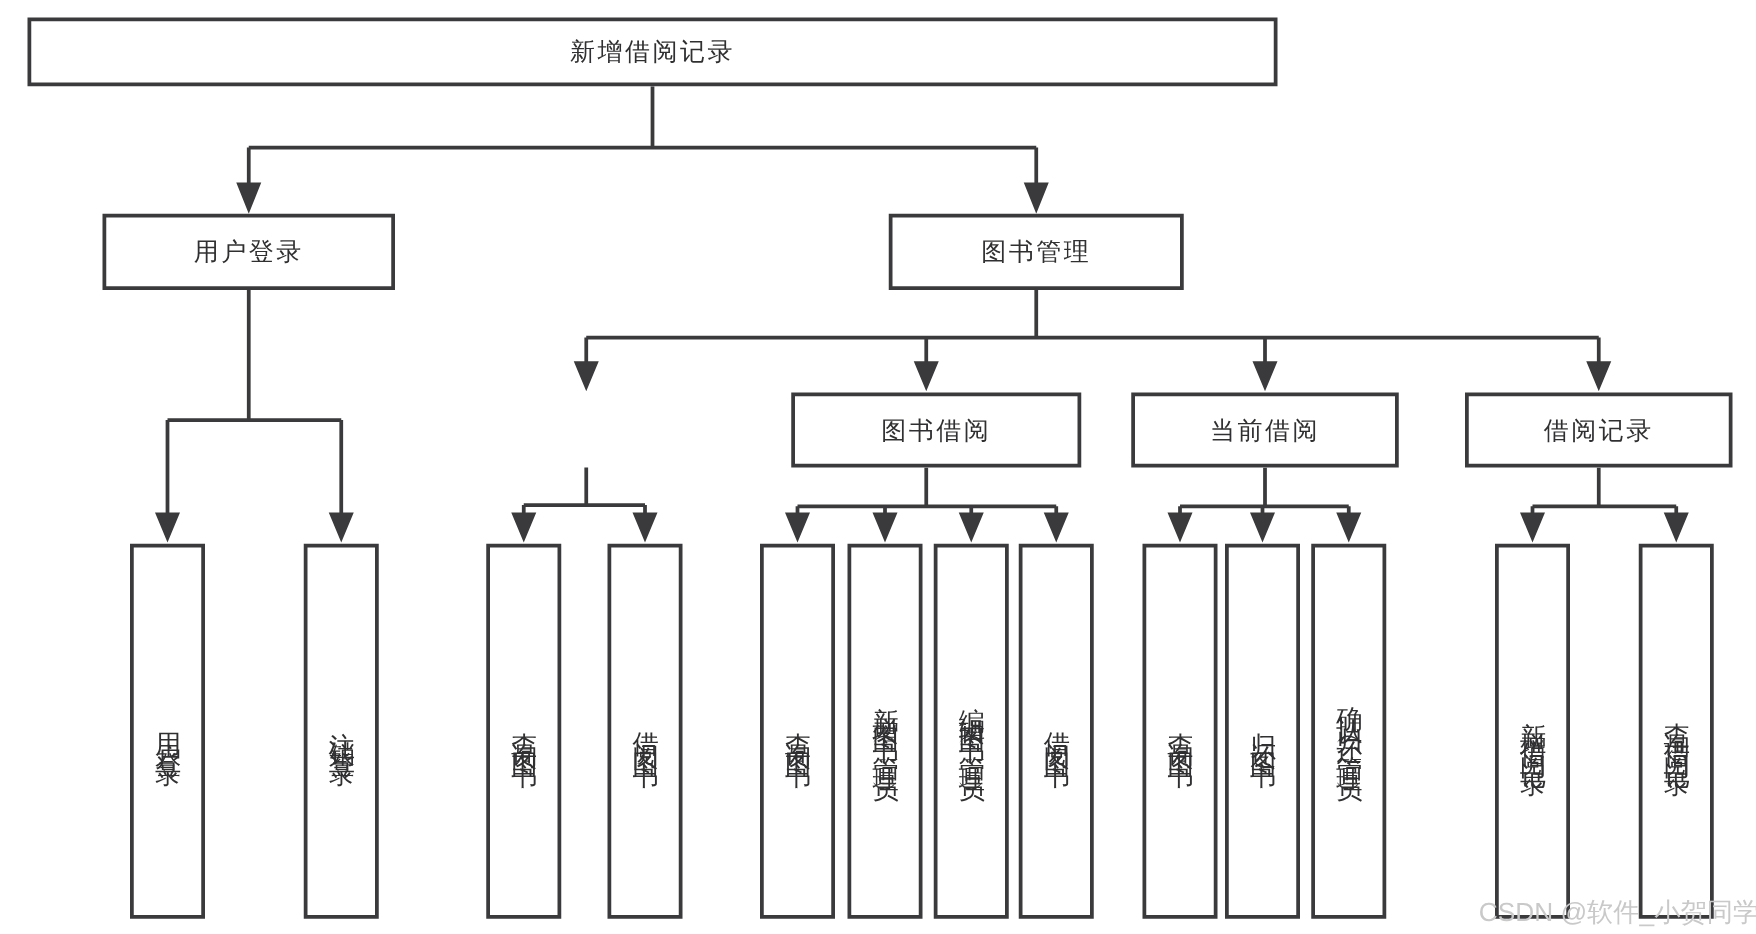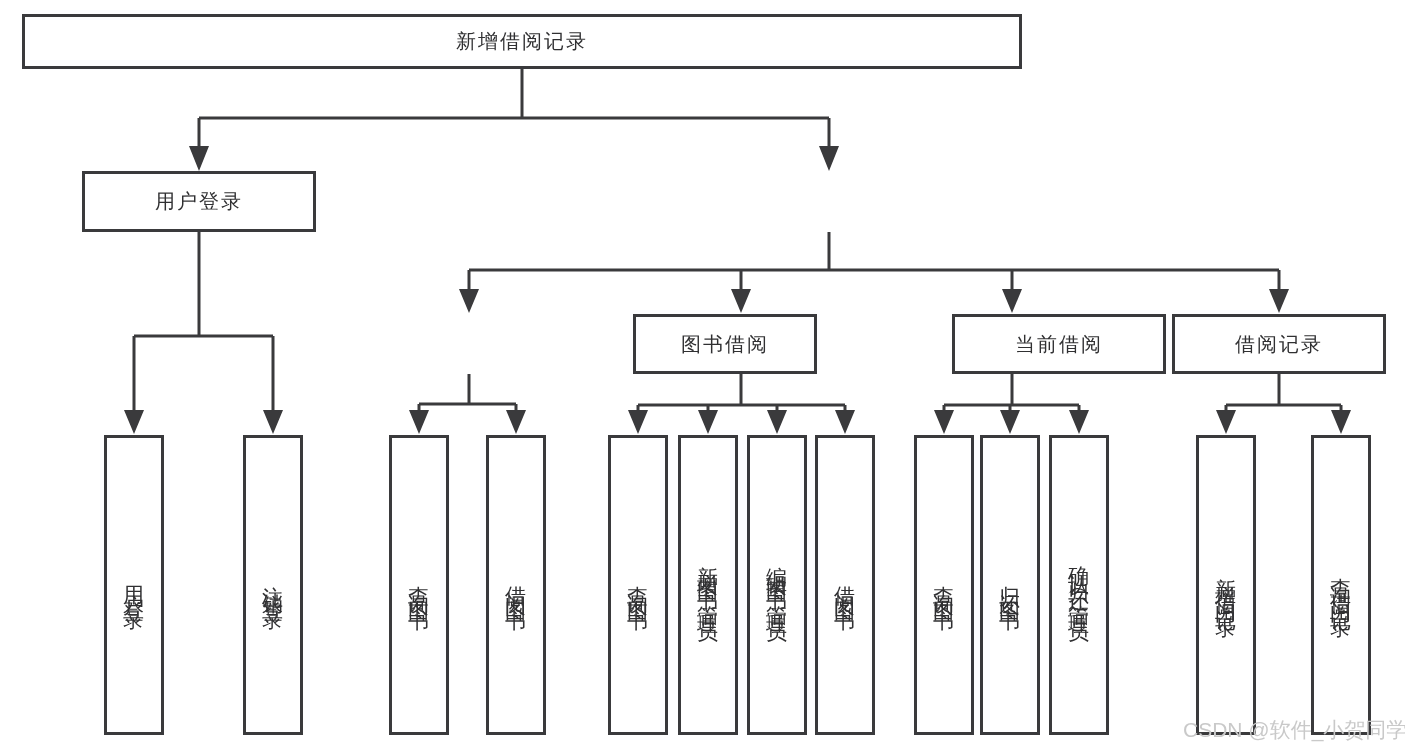--- a/index.html
+++ b/index.html
@@ -76,25 +76,28 @@
       M1216 410 H1236 L1226 434 Z M1331 410 H1351 L1341 434 Z"></path>
   </svg>
 
   <div class="node h" style="left:22px;top:14px;width:1000px;height:55px">
     <span>新增借阅记录</span>
   </div>
 
   <div class="node h" style="left:82px;top:171px;width:234px;height:61px">
     <span>用户登录</span>
   </div>
+  <div class="node h" style="left:711px;top:171px;width:236px;height:61px">
+    <span>图书管理</span>
+  </div>
 
-  <div class="node h" style="left:633px;top:314px;width:184px;height:60px">
+  <div class="node h" style="left:633px;top:314px;width:232px;height:60px">
     <span>图书借阅</span>
   </div>
-  <div class="node h" style="left:952px;top:314px;width:214px;height:60px">
+  <div class="node h" style="left:905px;top:314px;width:214px;height:60px">
     <span>当前借阅</span>
   </div>
   <div class="node h" style="left:1172px;top:314px;width:214px;height:60px">
     <span>借阅记录</span>
   </div>
 
   <div class="node v" style="left:104px;top:435px;width:60px;height:300px">
     <span class="vt">用户登录</span>
   </div>
   <div class="node v" style="left:243px;top:435px;width:60px;height:300px">

